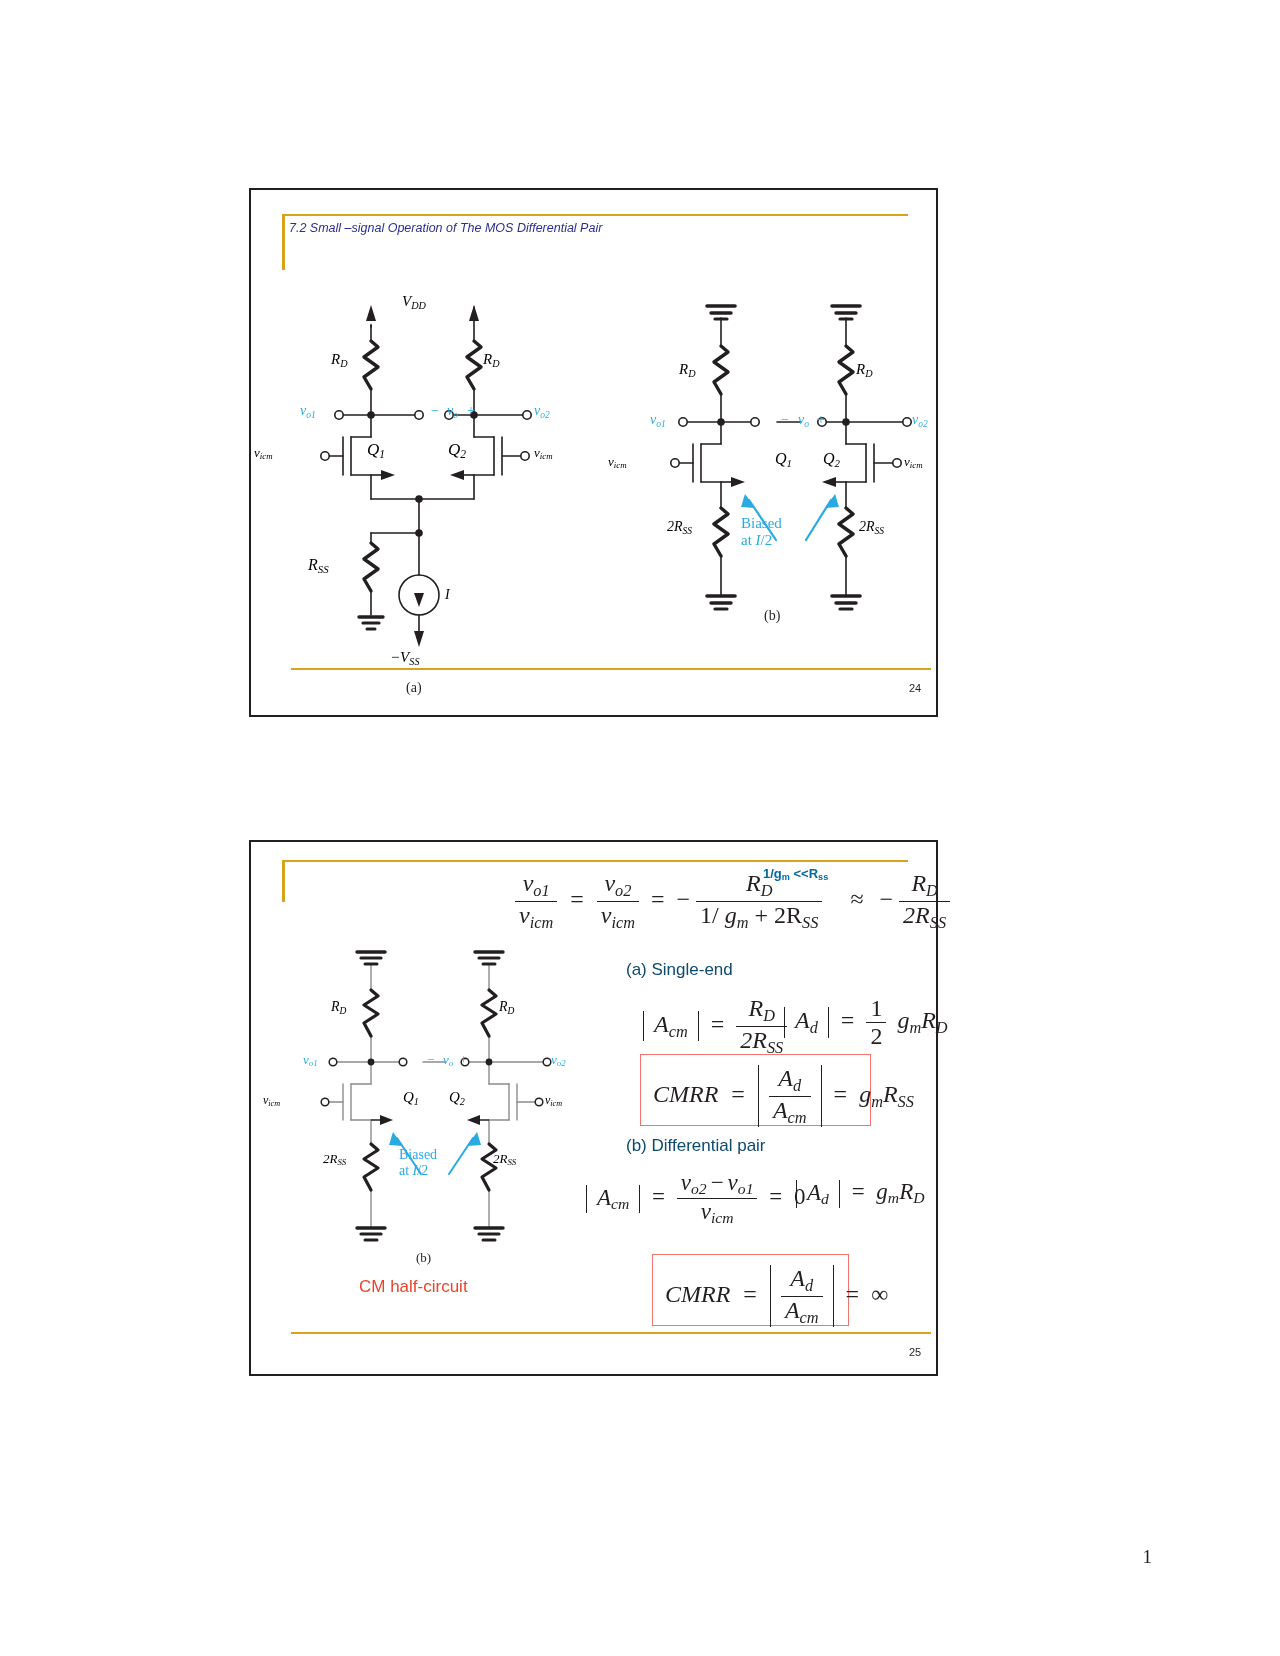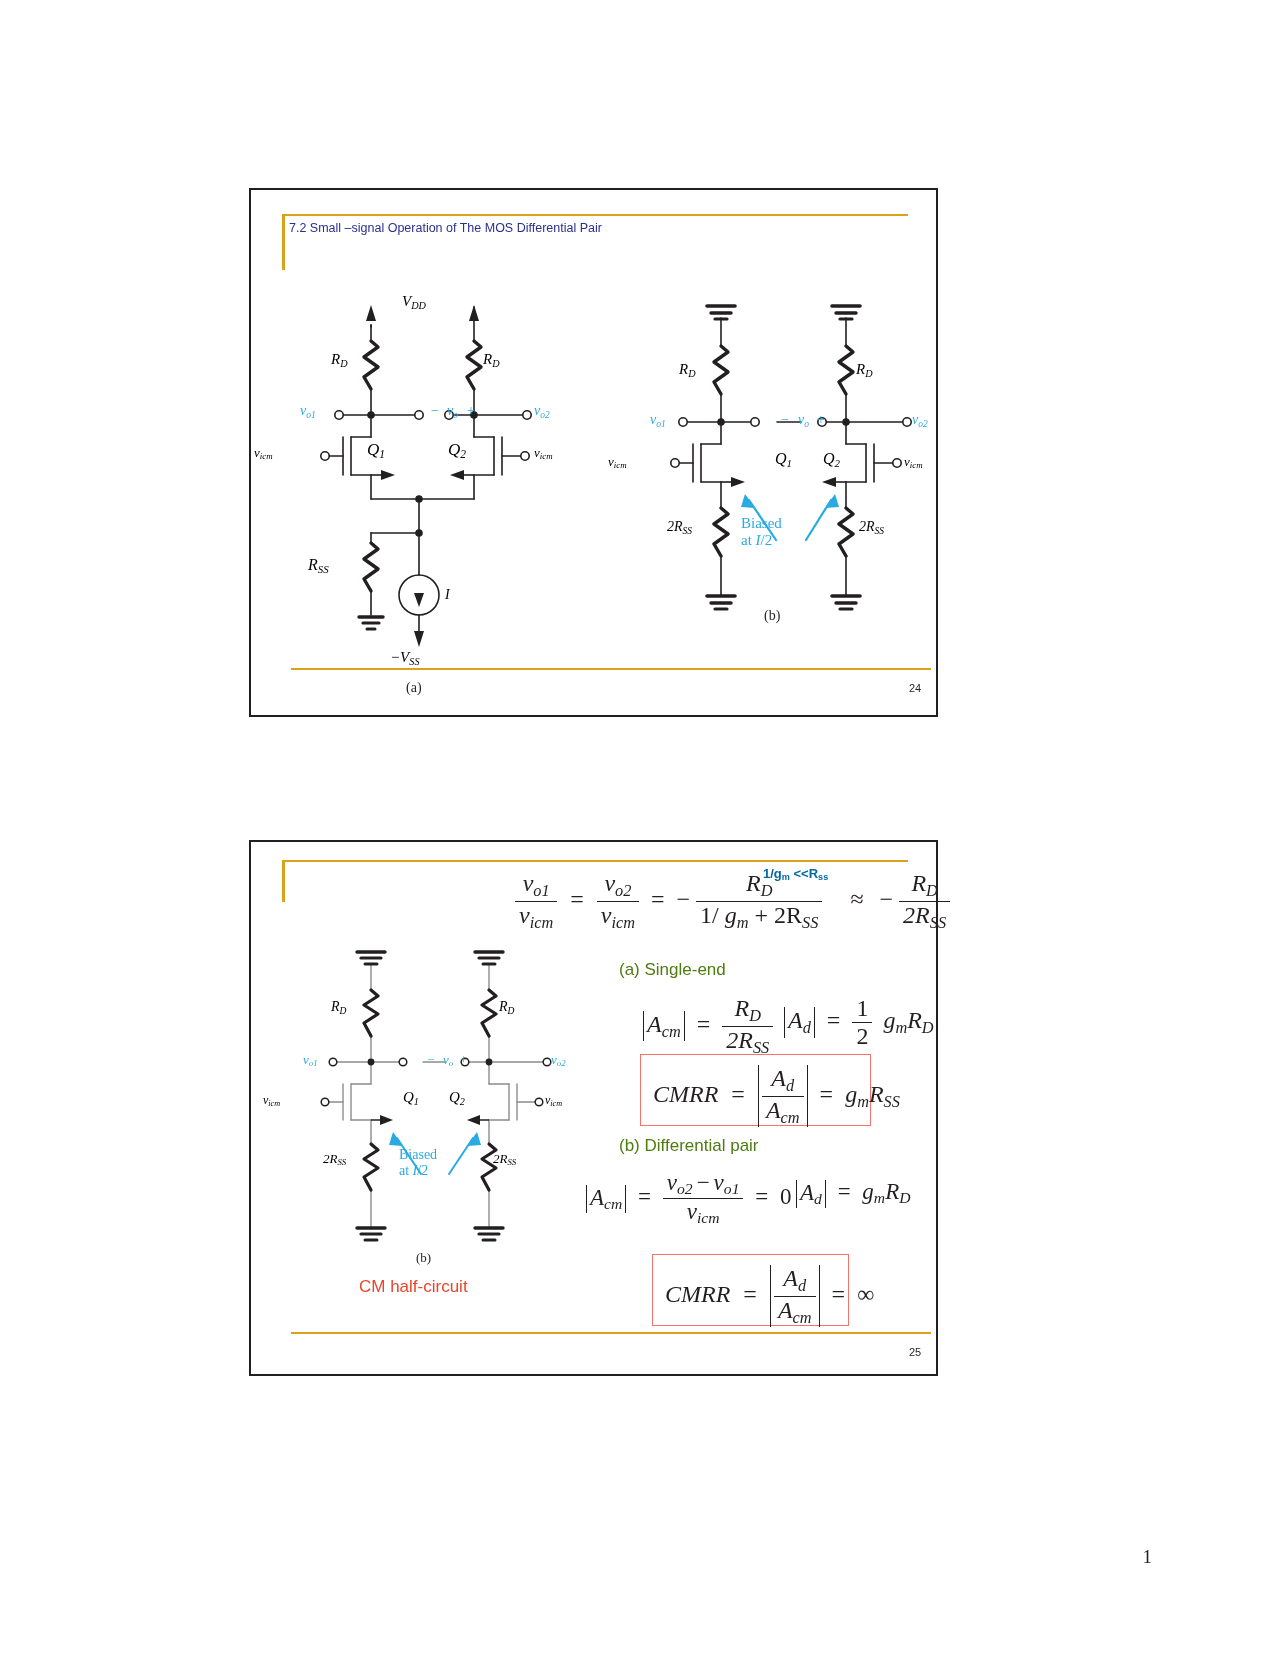--- a/index.html
+++ b/index.html
@@ -52,20 +52,21 @@
     font-family: "Liberation Sans", sans-serif;
   }
 
   
   .heading-small {
     position: absolute;
     font-size: 12.5px;
     color: #2b2f8f;
     font-family: "Liberation Sans", sans-serif;
     white-space: nowrap;
+    font-style: italic;
   }
   .heading-main {
     position: absolute;
     font-size: 18px;
     color: #2e7d32;
     font-family: "Liberation Sans", sans-serif;
     white-space: nowrap;
   }
 
   
@@ -116,34 +117,35 @@
   }
   .frac > .num { display: block; padding: 0 4px; }
   .frac > .den { display: block; padding: 0 4px; border-top: 1.6px solid #231f20; }
   .it { font-style: italic; }
   .up { font-style: normal; }
   .bar-abs {
     display: inline-block;
     vertical-align: middle;
     border-left: 1.6px solid #231f20;
     border-right: 1.6px solid #231f20;
-    padding: 0 3px;
+    padding: 0 10px;
   }
   .redbox {
     position: absolute;
     border: 1.6px solid #f4736d;
     box-sizing: border-box;
     background: #fff;
   }
   .sec-label {
     position: absolute;
     font-family: "Liberation Sans", sans-serif;
     font-size: 17px;
-    color: #4d7c0f;
+    color: #0c4a6e;
     white-space: nowrap;
+    margin-left: 7px;
   }
   .cm-half {
     position: absolute;
     font-family: "Liberation Sans", sans-serif;
     font-size: 17px;
     color: #e8442a;
     white-space: nowrap;
   }
   .approx-note {
     position: absolute;

